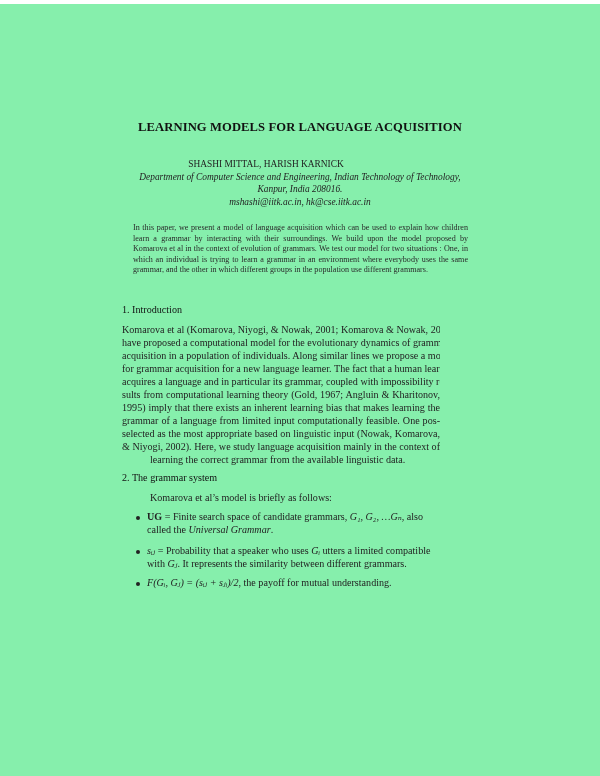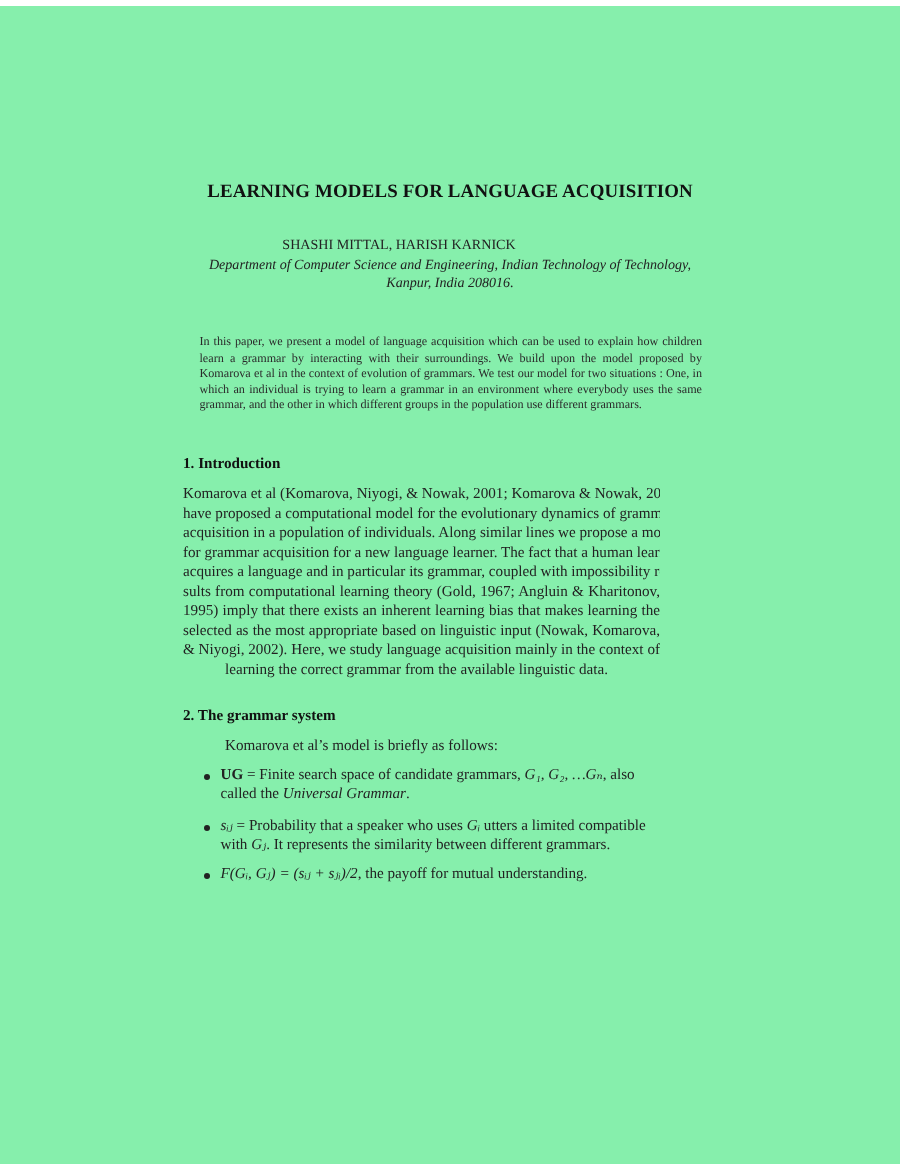--- a/index.html
+++ b/index.html
@@ -58,21 +58,21 @@
       left: 133px;
       width: 335px;
       font-size: 8.1px;
       line-height: 10.6px;
       text-align: justify;
       color: #2a2a2a;
     }
     .section-head {
       position: absolute;
       left: 122px;
-      font-weight: bold;
+      font-weight: normal;
       font-size: 10.1px;
       color: #111;
     }
     .para {
       position: absolute;
       left: 122px;
       width: 318px;
       font-size: 10.1px;
       line-height: 12.95px;
       text-align: justify;
@@ -123,34 +123,36 @@
 
 <div class="page">
 
   <div class="title">LEARNING MODELS FOR LANGUAGE ACQUISITION</div>
 
   <div class="authors">SHASHI MITTAL, HARISH KARNICK</div>
 
   <div class="affil">
     <div>Department of Computer Science and Engineering, Indian Technology of Technology,</div>
     <div>Kanpur, India 208016.</div>
+    <div>mshashi@iitk.ac.in, hk@cse.iitk.ac.in</div>
   </div>
 
   <div class="abstract">In this paper, we present a model of language acquisition which can be used to explain how children learn a grammar by interacting with their surroundings. We build upon the model proposed by Komarova et al in the context of evolution of grammars. We test our model for two situations : One, in which an individual is trying to learn a grammar in an environment where everybody uses the same grammar, and the other in which different groups in the population use different grammars.</div>
 
   <div class="section-head" style="top:300px">1.  Introduction</div>
 
   <div class="para" style="top:320px">
     <span class="line">Komarova et al (Komarova, Niyogi, &amp; Nowak, 2001; Komarova &amp; Nowak, 2002)</span>
     <span class="line">have proposed a computational model for the evolutionary dynamics of grammar</span>
     <span class="line">acquisition in a population of individuals. Along similar lines we propose a model</span>
     <span class="line">for grammar acquisition for a new language learner. The fact that a human learner</span>
     <span class="line">acquires a language and in particular its grammar, coupled with impossibility re-</span>
     <span class="line">sults from computational learning theory (Gold, 1967; Angluin &amp; Kharitonov,</span>
     <span class="line">1995) imply that there exists an inherent learning bias that makes learning the</span>
+    <span class="line">grammar of a language from limited input computationally feasible. One pos-</span>
     <span class="line">selected as the most appropriate based on linguistic input (Nowak, Komarova,</span>
     <span class="line">&amp; Niyogi, 2002). Here, we study language acquisition mainly in the context of</span>
     <span class="line last">learning the correct grammar from the available linguistic data.</span>
   </div>
 
   <div class="section-head" style="top:468px">2.  The grammar system</div>
 
   <div class="para" style="top:488px">
     <span class="line last">Komarova et al’s model is briefly as follows:</span>
   </div>

